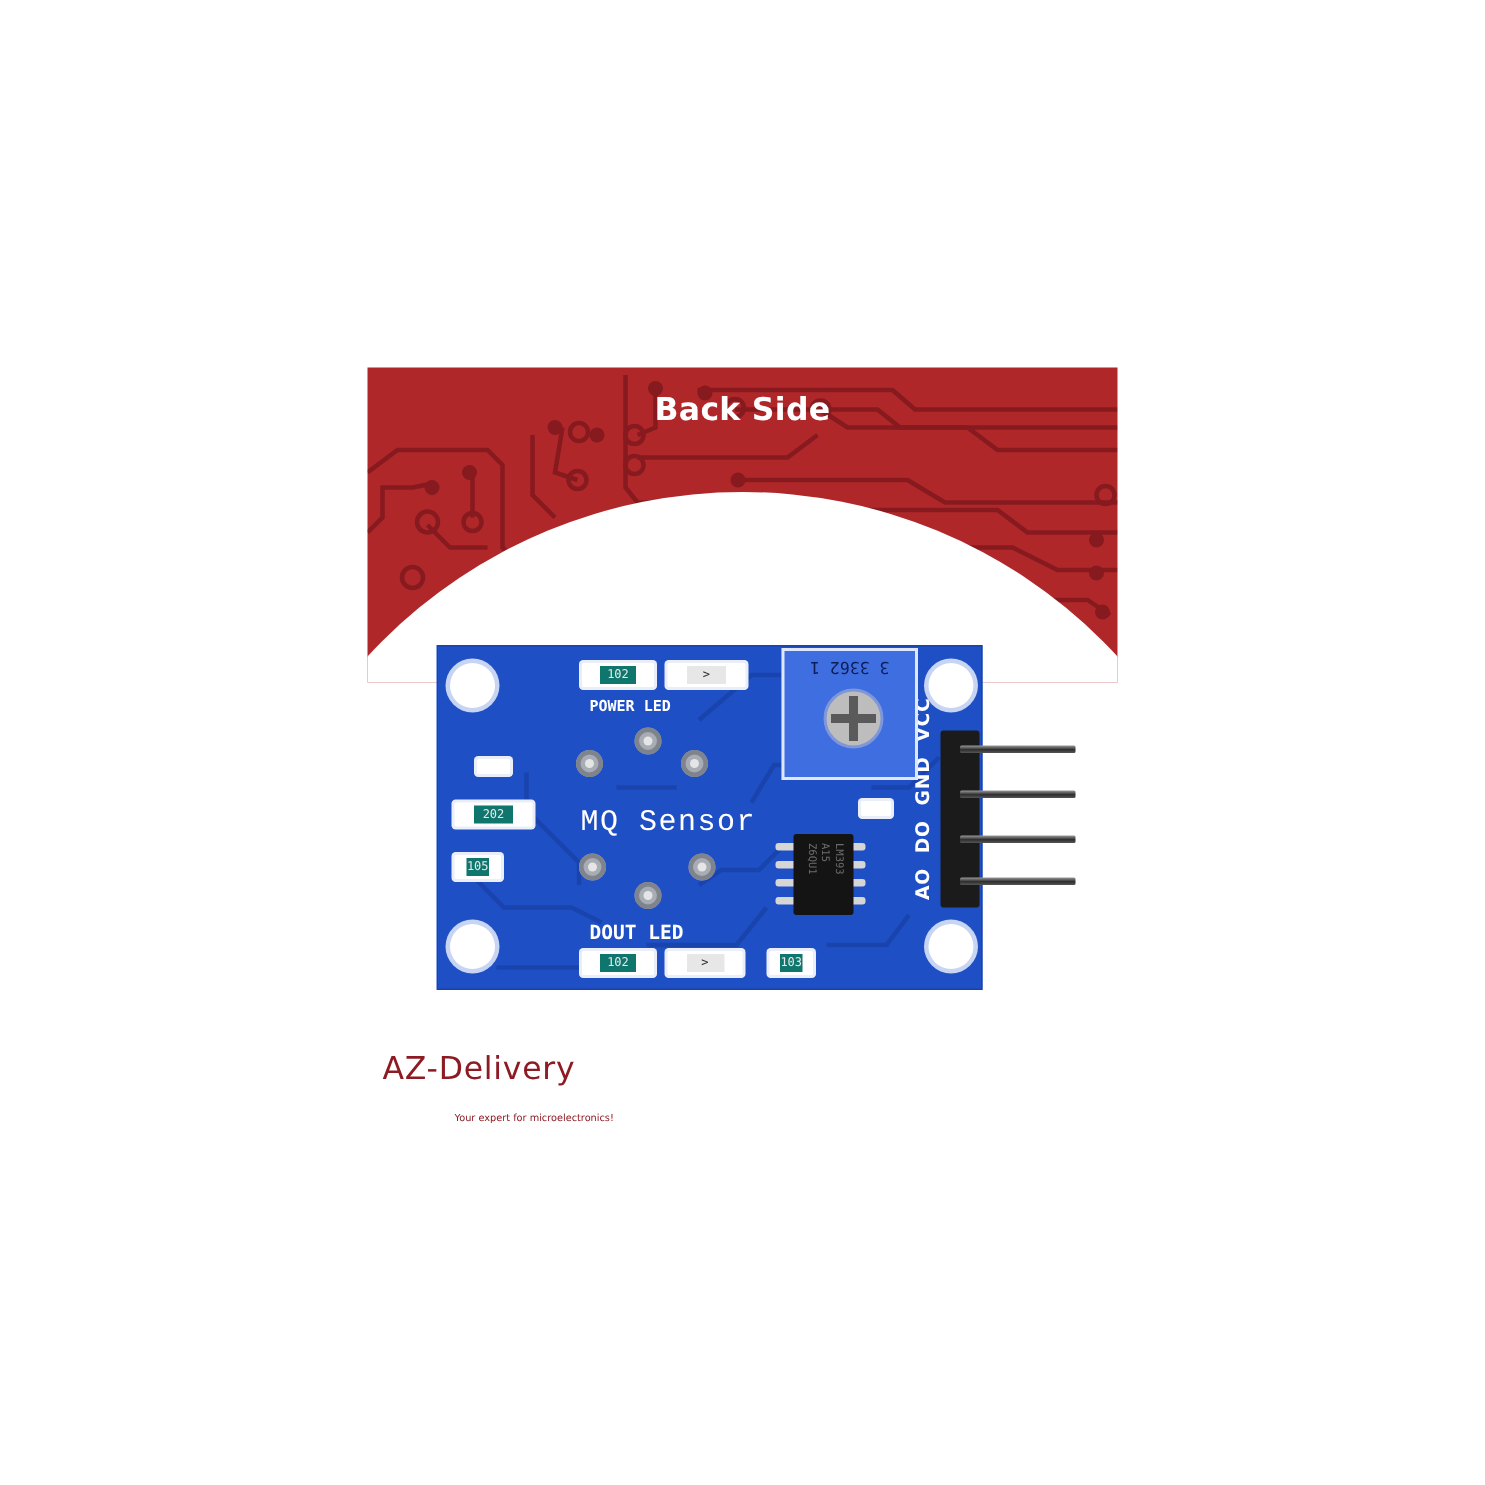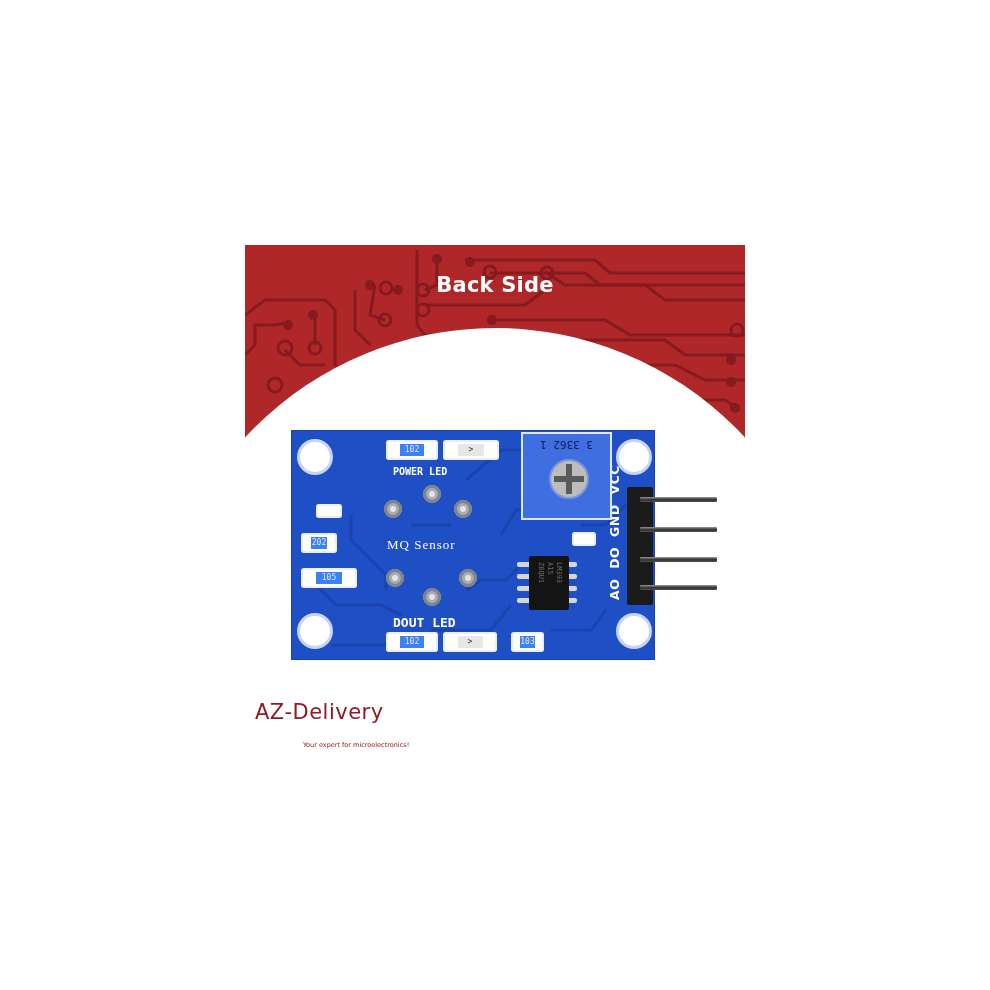--- a/index.html
+++ b/index.html
@@ -4,42 +4,42 @@
   <style>
     html, body { margin: 0; padding: 0; background: #ffffff; }
     body { width: 990px; height: 990px; position: relative; overflow: hidden; font-family: "DejaVu Sans", sans-serif; }
 
     .banner {
       position: absolute; left: 245px; top: 245px; width: 500px; height: 210px;
       background: #b0272a; overflow: hidden;
     }
     .banner svg.traces { position: absolute; left: 0; top: 0; }
     .banner-title {
-      position: absolute; left: 0; width: 500px; top: 28px; text-align: center;
+      position: absolute; left: 0; width: 500px; top: 16px; text-align: center;
       color: #ffffff; font-family: "DejaVu Sans", sans-serif; font-weight: bold; font-size: 21px;
       letter-spacing: 0.2px; z-index: 2;
     }
     .arc-cut {
       position: absolute; left: -90px; top: 83px; width: 680px; height: 680px;
       border-radius: 50%; background: #ffffff; z-index: 1;
     }
 
     .pcb {
       position: absolute; left: 291px; top: 430px; width: 364px; height: 230px;
       background: #1f4fc4; z-index: 3;
       box-shadow: inset 0 0 0 1px #1a43a8;
     }
     .pcb svg { position: absolute; left: 0; top: 0; }
     .silk {
       position: absolute; color: #ffffff; font-family: "DejaVu Sans Mono", monospace; font-weight: bold;
       white-space: nowrap;
     }
     .silk.power { left: 102px; top: 36px; font-size: 10px; }
     .silk.dout { left: 102px; top: 185px; font-size: 13px; }
-    .silk.mq { left: 96px; top: 107px; font-size: 13px; font-family: Liberation Serif, serif; font-weight: normal; letter-spacing: 1px; }
+    .silk.mq { left: 96px; top: 107px; font-size: 20px; font-family: Liberation Mono, monospace; font-weight: normal; letter-spacing: 1px; }
     .pins-label {
       position: absolute; left: 316px; top: 170px; transform-origin: left top; transform: rotate(-90deg);
       color: #ffffff; font-family: "DejaVu Sans", sans-serif; font-weight: bold; font-size: 12.5px;
       white-space: nowrap; letter-spacing: 0.5px;
     }
     .pins-label span { margin-right: 5px; }
 
     .header-pins {
       position: absolute; left: 627px; top: 487px; width: 26px; height: 118px;
       background: #1b1b1b; z-index: 4; border-radius: 2px;
@@ -78,21 +78,21 @@
     }
     .chip-leg {
       position: absolute; width: 14px; height: 5px; background: #d6d6d6; border-radius: 2px; z-index: 3;
     }
 
     .smd {
       position: absolute; height: 16px; background: #ffffff; border-radius: 1px; z-index: 4;
       box-shadow: 0 0 0 2px #e9eef9;
     }
     .smd .body {
-      position: absolute; left: 25%; width: 50%; top: 2px; height: 12px; background: #3b82f6;
+      position: absolute; left: 25%; width: 50%; top: 2px; height: 12px; background: #0f766e;
       color: #e8e8e8; font-family: "DejaVu Sans Mono", monospace; font-size: 8px; line-height: 12px; text-align: center;
     }
     .smd.led .body { background: #e7e7e7; color: #333; }
 
     .hole {
       position: absolute; width: 30px; height: 30px; border-radius: 50%; background: #ffffff;
       box-shadow: 0 0 0 3px #c7d4f2; z-index: 4;
     }
     .pad {
       position: absolute; width: 18px; height: 18px; border-radius: 50%; background: #a8acb4;
@@ -198,24 +198,24 @@
   <div class="pad" style="left:132px; top:55px;"></div>
   <div class="pad" style="left:93px; top:70px;"></div>
   <div class="pad" style="left:163px; top:70px;"></div>
   <div class="pad" style="left:95px; top:139px;"></div>
   <div class="pad" style="left:168px; top:139px;"></div>
   <div class="pad" style="left:132px; top:158px;"></div>
 
   <div class="silk mq">MQ Sensor</div>
 
   <div class="smd" style="left:27px; top:76px; width:22px; height:10px;"></div>
-  <div class="smd" style="left:12px; top:105px; width:32px;">
+  <div class="smd" style="left:12px; top:105px; width:52px;">
     <div class="body">202</div>
   </div>
-  <div class="smd" style="left:12px; top:140px; width:52px;">
+  <div class="smd" style="left:12px; top:140px; width:31px;">
     <div class="body">105</div>
   </div>
 
   <div class="silk dout">DOUT LED</div>
   <div class="smd" style="left:97px; top:204px; width:48px;">
     <div class="body">102</div>
   </div>
   <div class="smd led" style="left:154px; top:204px; width:50px;">
     <div class="body">&gt;</div>
   </div>

